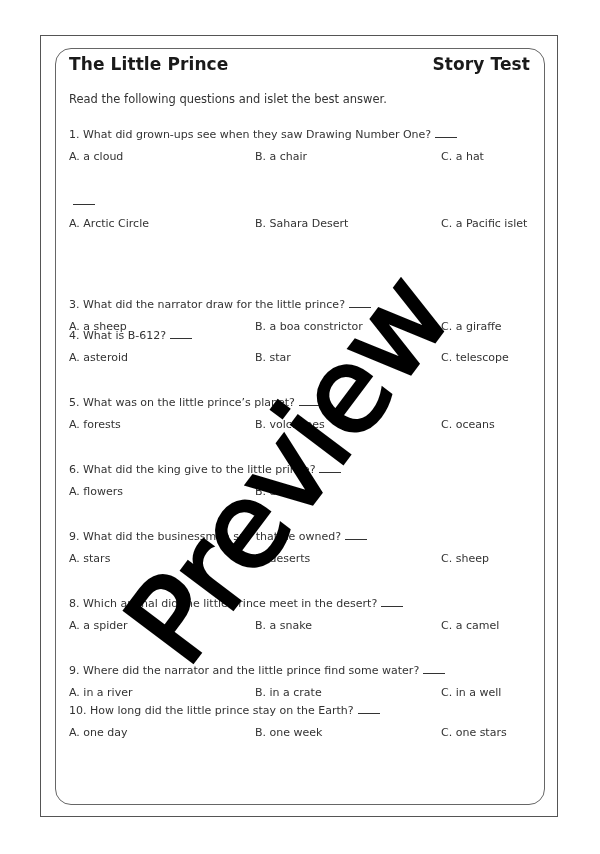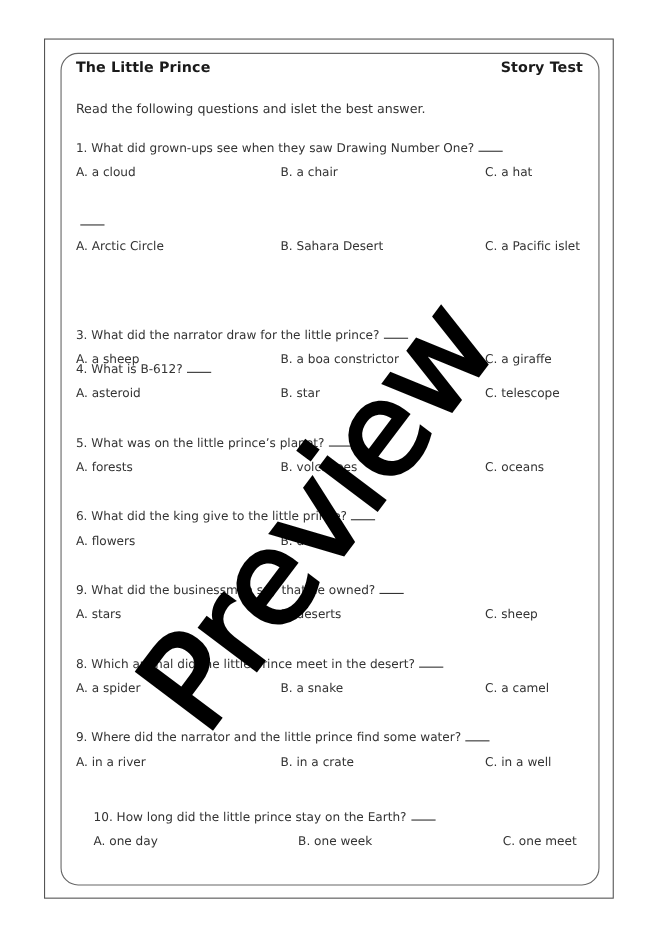--- a/index.html
+++ b/index.html
@@ -35,21 +35,21 @@
       box-sizing: border-box;
     }
     .header {
       position: absolute;
       left: 69px;
       top: 54px;
       width: 461px;
       display: flex;
       justify-content: space-between;
       font-weight: bold;
-      font-size: 13px;
+      font-size: 17px;
       color: #1a1a1a;
       letter-spacing: 0.1px;
     }
     .instructions {
       position: absolute;
       left: 69px;
       top: 92px;
       font-size: 11.5px;
       color: #333;
     }
@@ -189,22 +189,22 @@
 
 <div class="question-block" style="top:660px;">
   <div class="question-text"><span>9. Where did the narrator and the little prince find some water?</span><span class="blank"></span></div>
   <div class="choices">
     <span class="choice a">A. in a river</span>
     <span class="choice b">B. in a crate</span>
     <span class="choice c">C. in a well</span>
   </div>
 </div>
 
-<div class="question-block" style="top:732px;margin-left:16px;">
+<div class="question-block" style="top:700px;">
   <div class="question-text"><span>10. How long did the little prince stay on the Earth?</span><span class="blank"></span></div>
   <div class="choices">
     <span class="choice a">A. one day</span>
     <span class="choice b">B. one week</span>
-    <span class="choice c">C. one meet</span>
+    <span class="choice c">C. one stars</span>
   </div>
 </div>
 
 <div class="watermark">Preview</div>
 
 </body></html>

